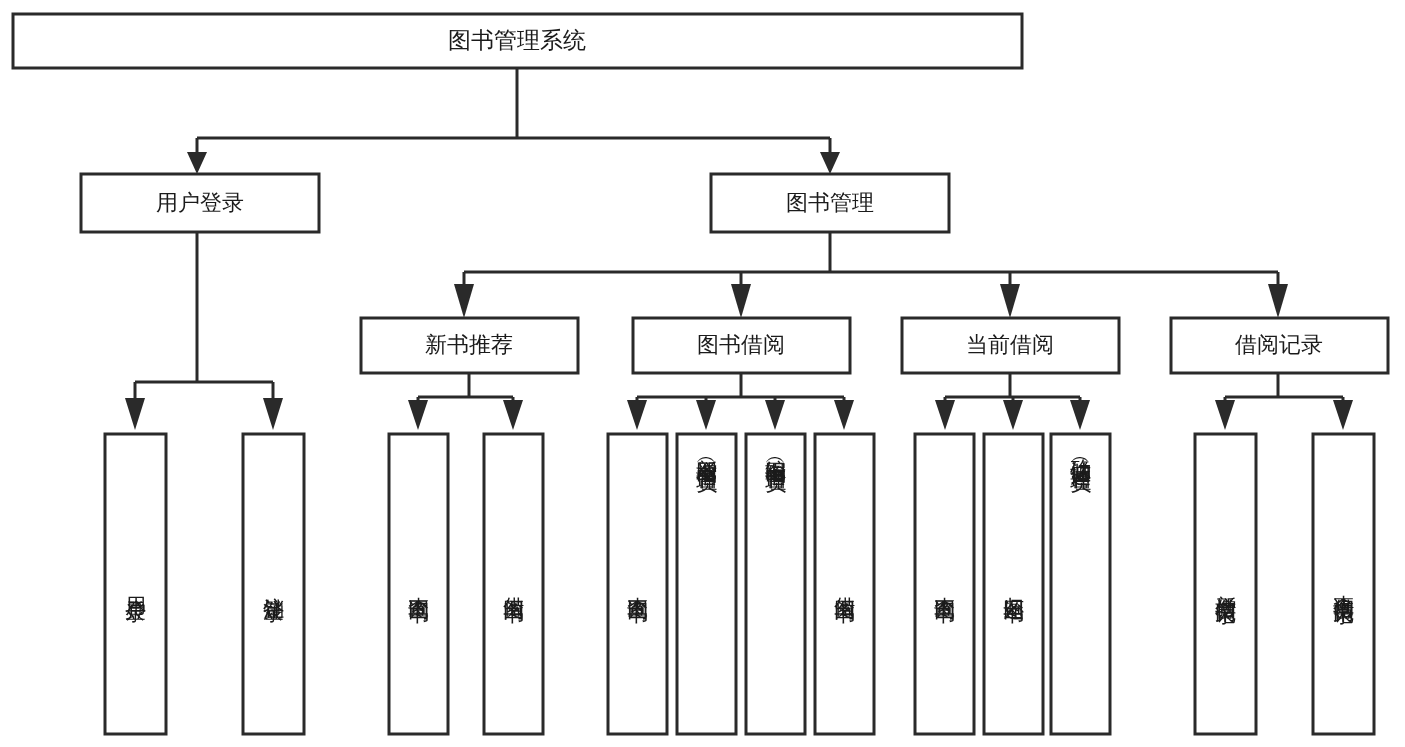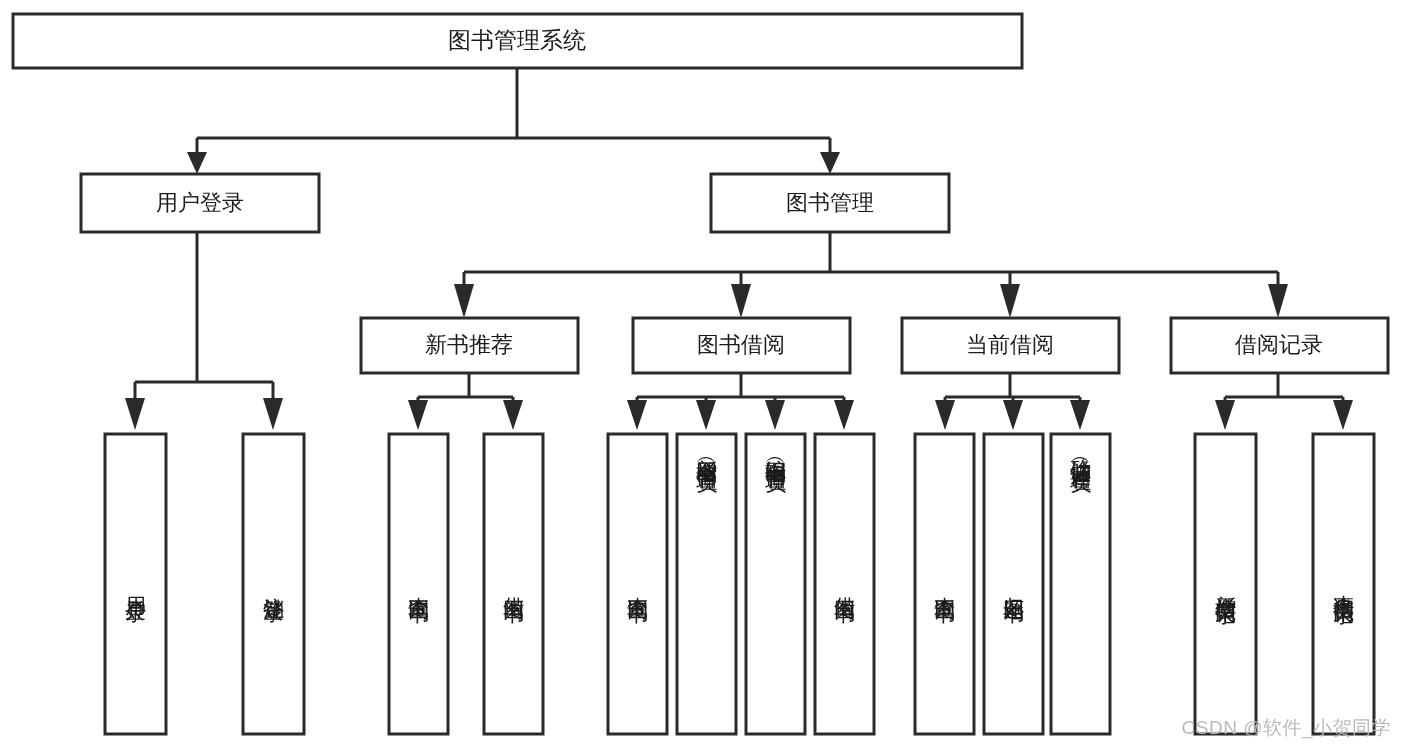--- a/index.html
+++ b/index.html
@@ -244,14 +244,13 @@
     <span class="vlabel" style="margin-top:8px;">确认归还（管理员）</span>
   </div>
 
   <div class="vlabel-wrap" style="left:1195px; top:434px; width:61px; height:300px;">
     <span class="vlabel">新增借阅记录</span>
   </div>
   <div class="vlabel-wrap" style="left:1313px; top:434px; width:61px; height:300px;">
     <span class="vlabel">查询借阅记录</span>
   </div>
 
-  <div class="watermark">CSDN @软件_小贺同学</div>
 </div>
 
 </body></html>

